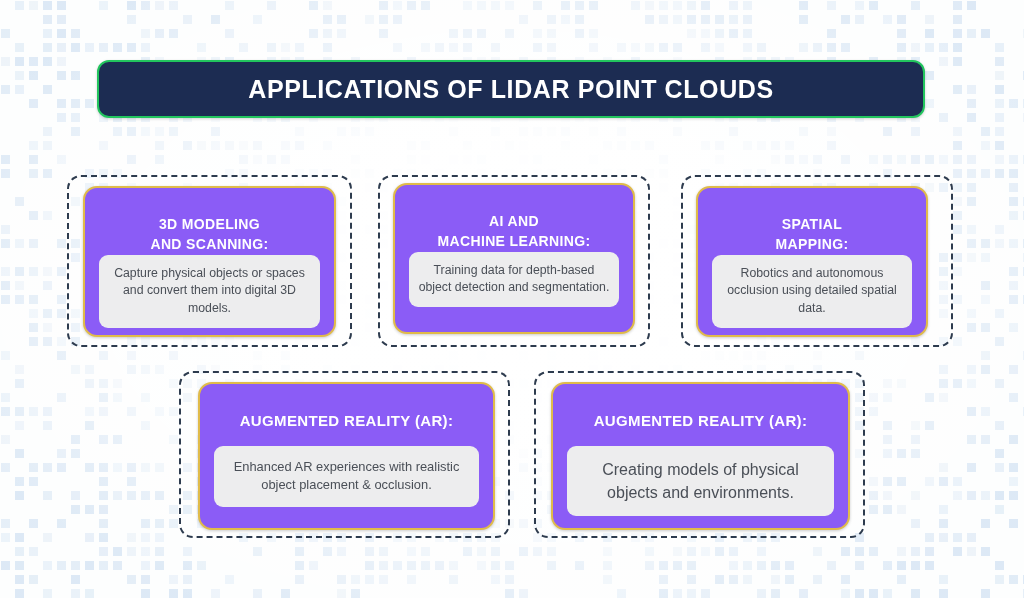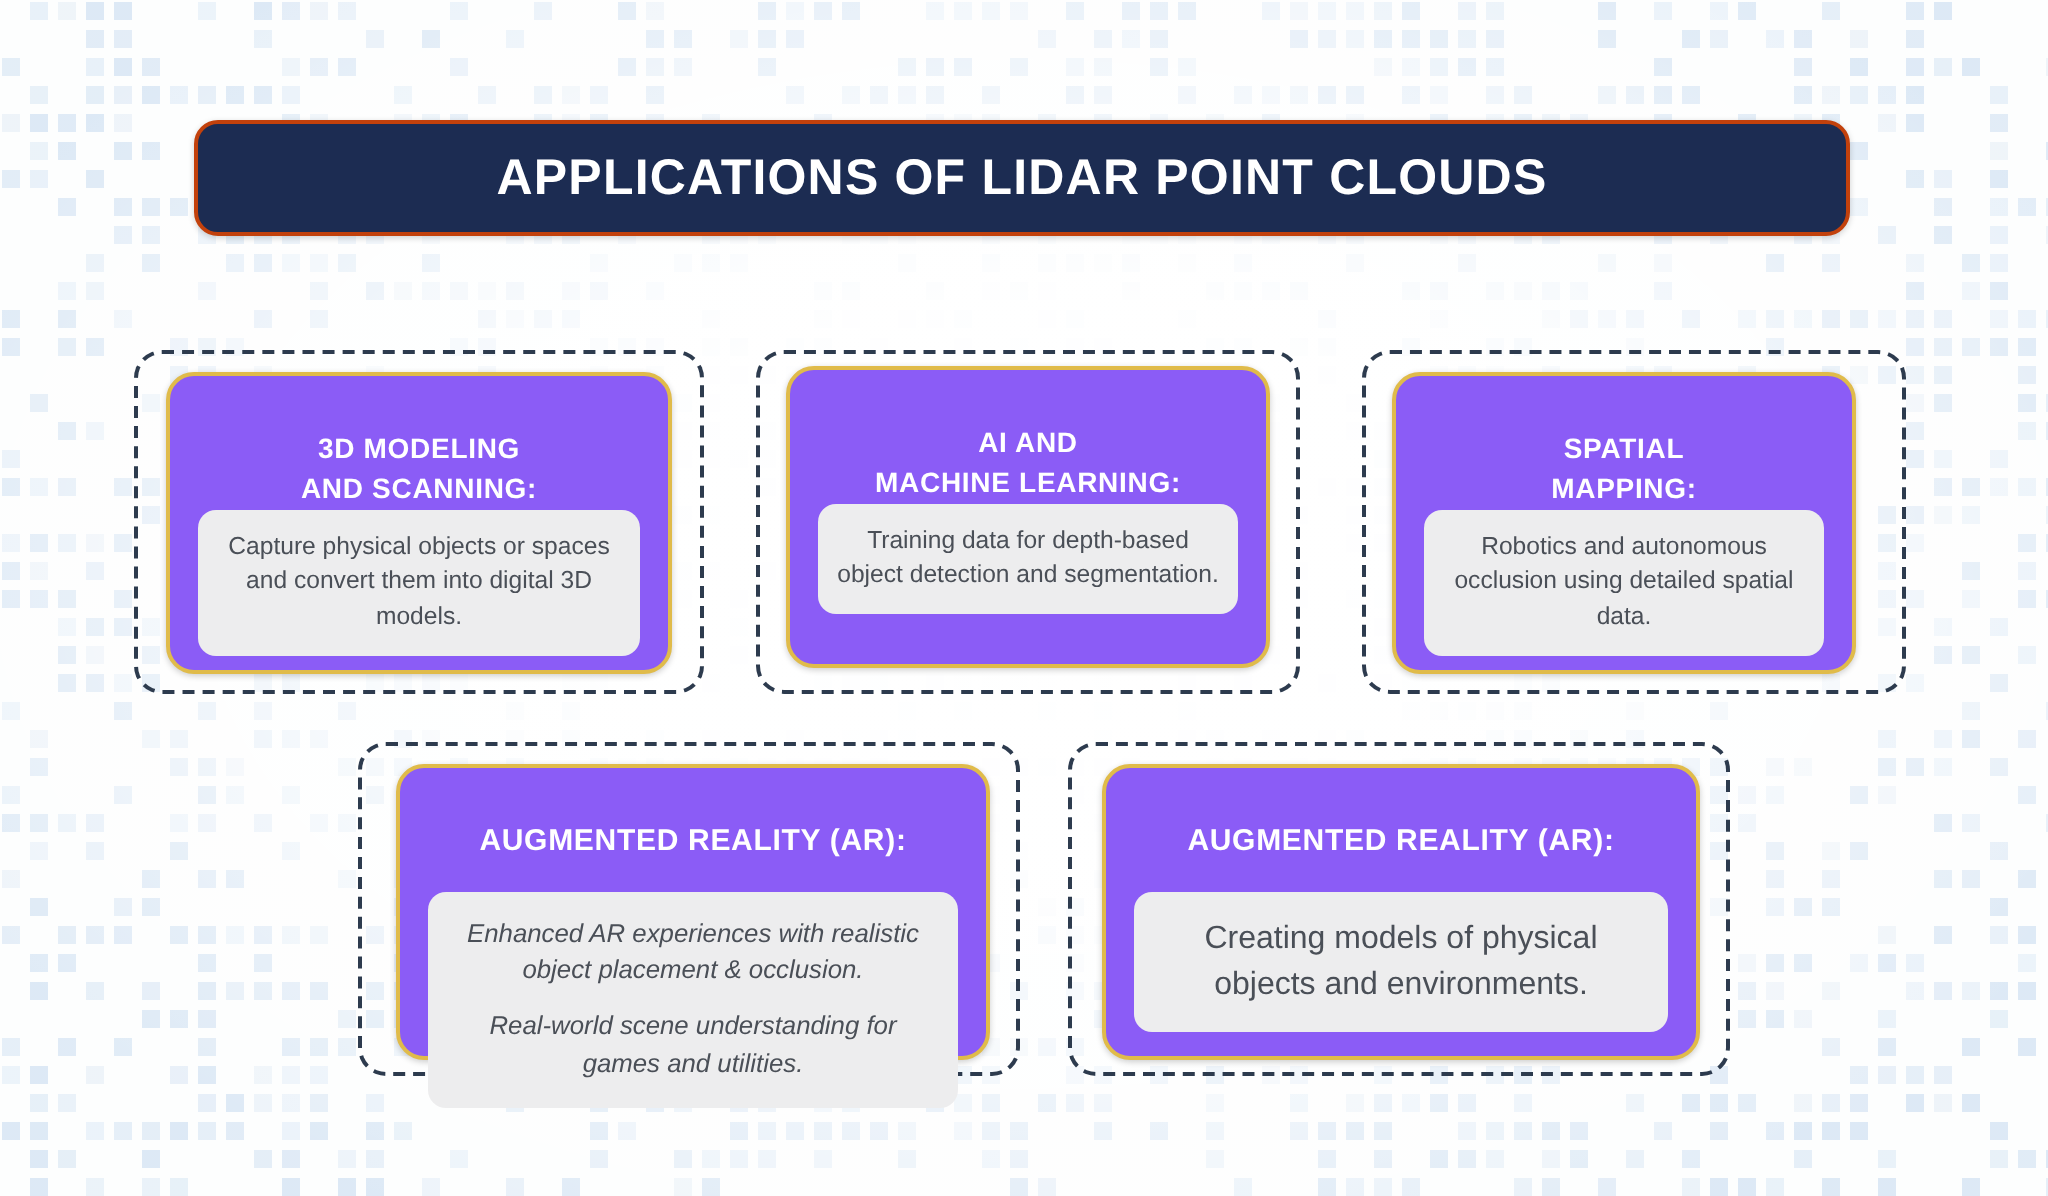--- a/index.html
+++ b/index.html
@@ -41,21 +41,21 @@
   }
 
   
   .banner {
     position: absolute;
     left: 97px;
     top: 60px;
     width: 828px;
     height: 58px;
     background: #1c2c52;
-    border: 2px solid #c2410c;
+    border: 2px solid #22c55e;
     border-radius: 12px;
     box-sizing: border-box;
     display: flex;
     align-items: center;
     justify-content: center;
     box-shadow: 0 1px 3px rgba(0,0,0,0.18);
   }
   .banner-title {
     color: #ffffff;
     font-size: 25px;
@@ -116,21 +116,21 @@
     padding: 10px 9px;
     margin-top: 0;
   }
 
   
   .row-bottom .card-title { font-size: 15px; padding-top: 26px; }
   .row-bottom .card-body {
     padding: 12px 14px;
     margin-top: 14px;
   }
-  #card-ar-experiences .card-body { font-size: 12.9px; font-style: italic; }
+  #card-ar-experiences .card-body { font-size: 12.9px; }
   #card-ar-experiences .card-body p + p { margin-top: 9px; }
   #card-ar-models .card-body { font-size: 16px; }
 </style>
 </head>
 <body>
 
 <div id="page">
 
   <svg id="bg-pattern" width="1024" height="598" viewBox="0 0 1024 598" aria-hidden="true">
       <rect x="15" y="1" width="9" height="9" fill="#dbe8f5" opacity="0.63"></rect>
@@ -1708,21 +1708,20 @@
       </div>
     </div>
 
     <div class="card-frame row-bottom" style="left:179px; top:371px; width:331px; height:167px;">
       <div class="card" id="card-ar-experiences" style="left:17px; top:9px; width:297px; height:148px;">
         <div class="card-title">
           <div>AUGMENTED REALITY (AR):</div>
         </div>
         <div class="card-body">
           <p>Enhanced AR experiences with realistic object placement &amp; occlusion.</p>
-          <p>Real-world scene understanding for games and utilities.</p>
         </div>
       </div>
     </div>
 
     <div class="card-frame row-bottom" style="left:534px; top:371px; width:331px; height:167px;">
       <div class="card" id="card-ar-models" style="left:15px; top:9px; width:299px; height:148px;">
         <div class="card-title">
           <div>AUGMENTED REALITY (AR):</div>
         </div>
         <div class="card-body">

